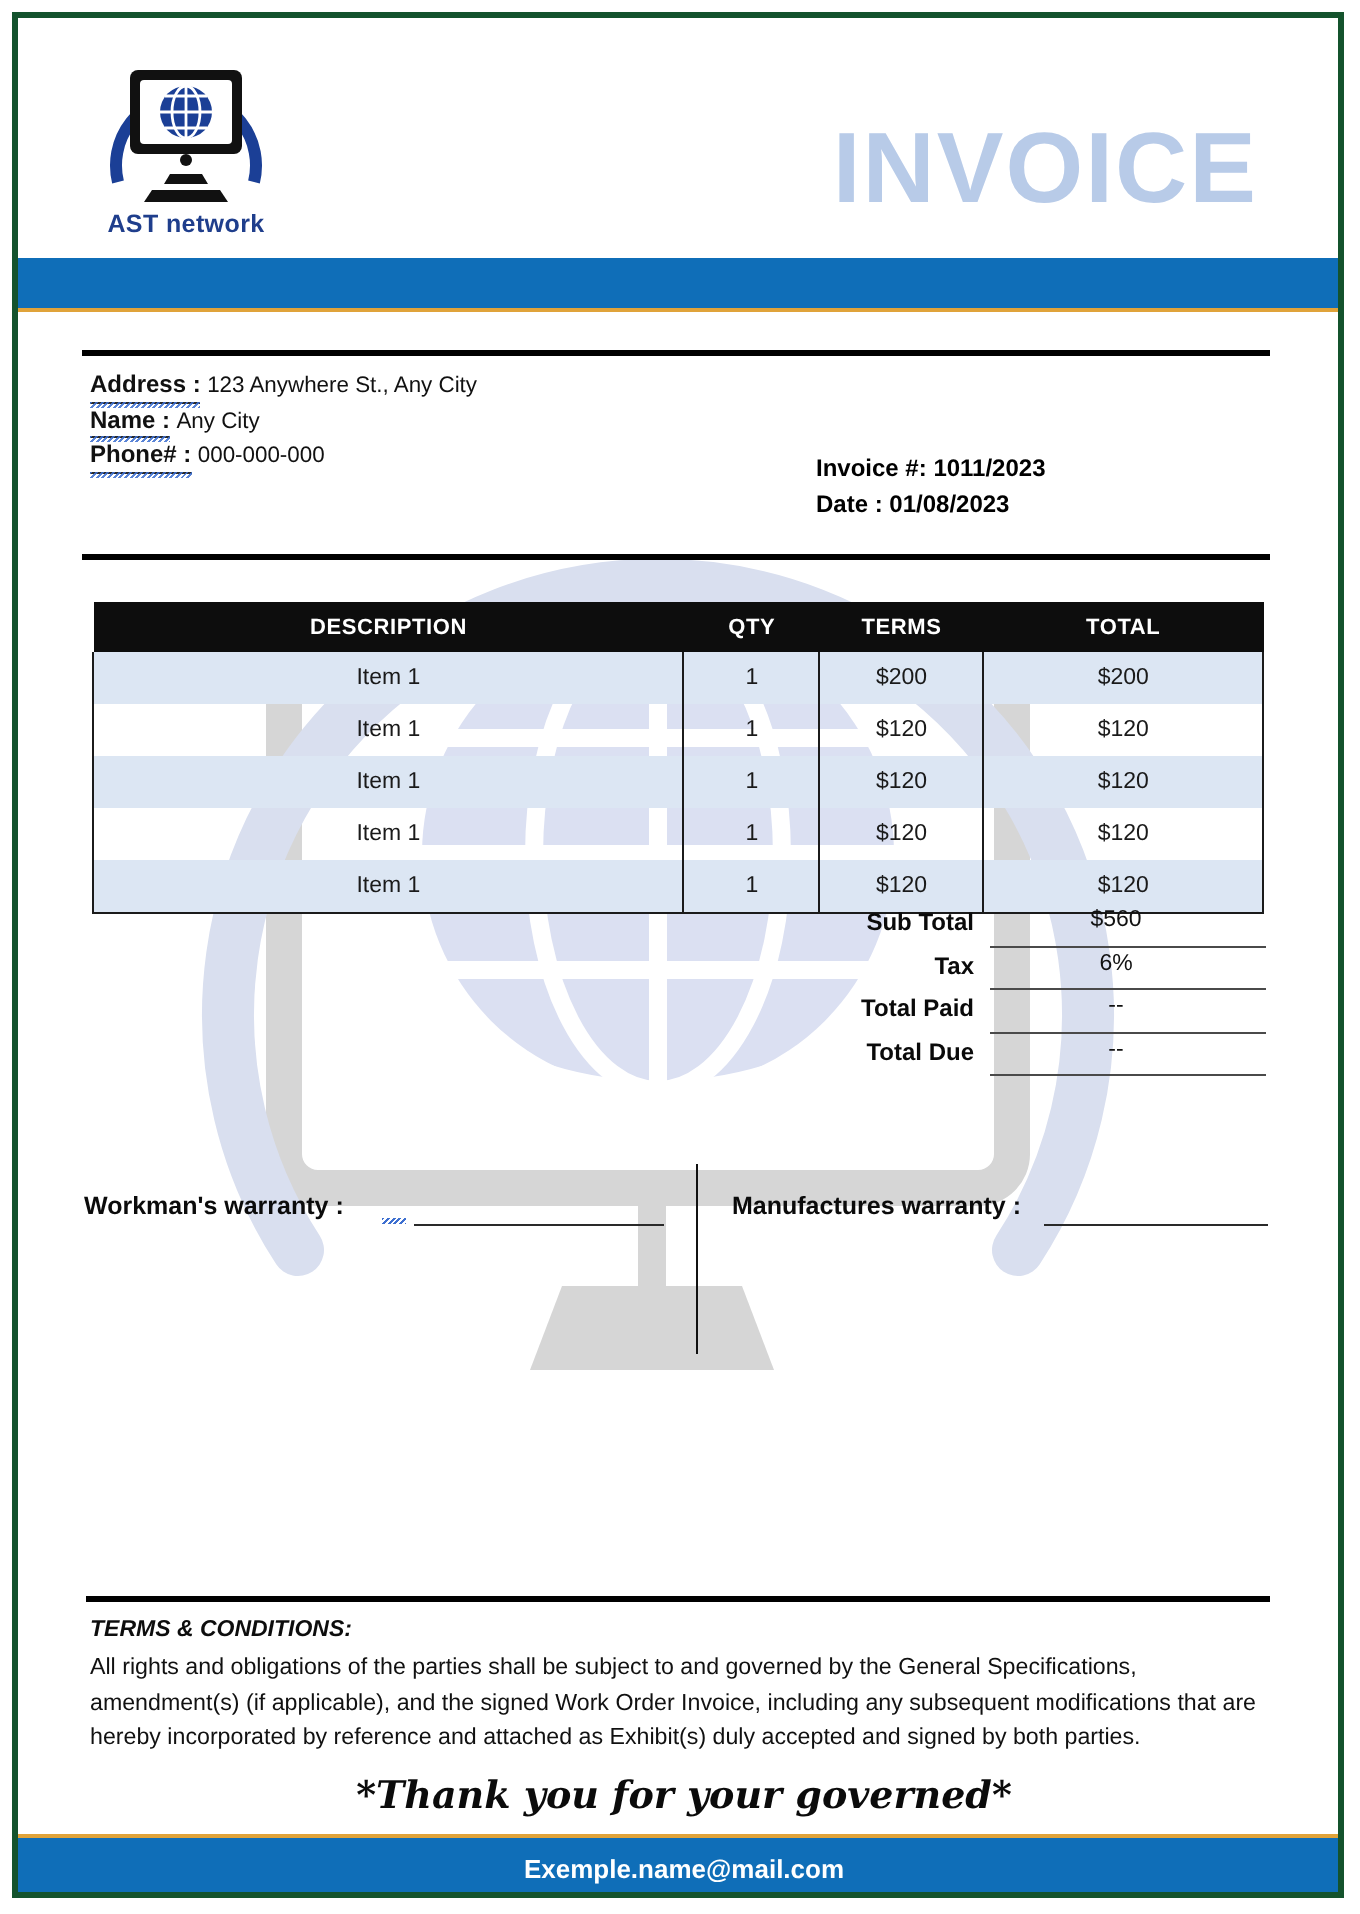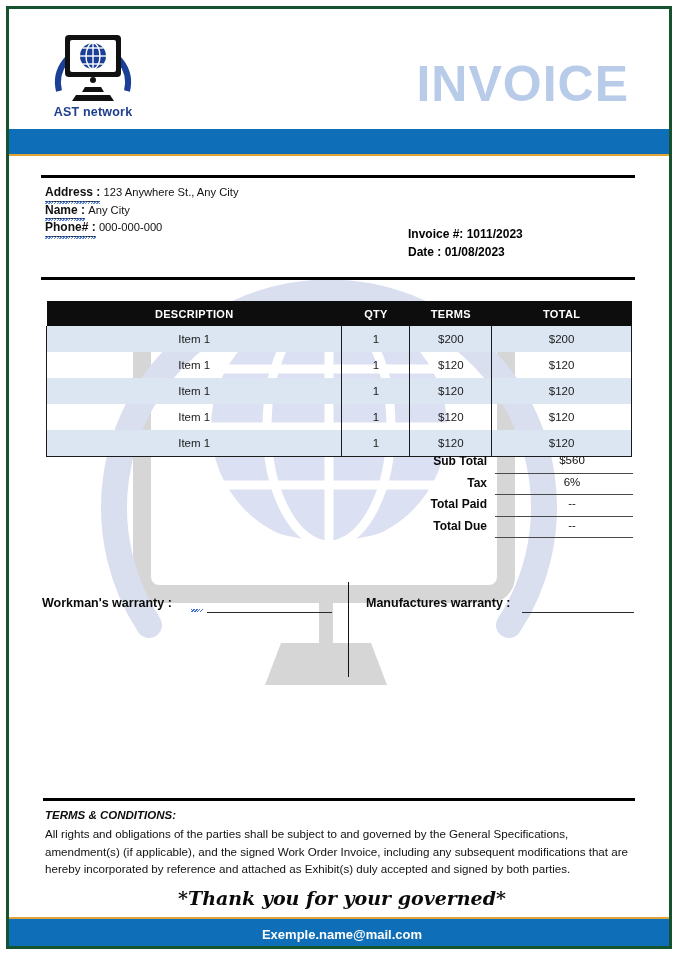--- a/index.html
+++ b/index.html
@@ -213,21 +213,21 @@
     left: 0;
     width: 148px;
     text-align: right;
     font-size: 12px;
     font-weight: 700;
     color: #0a0a0a;
     top: 2px;
   }
   .trow .tv {
     position: absolute;
-    left: 166px;
+    left: 152px;
     width: 134px;
     text-align: center;
     font-size: 11.5px;
     color: #111;
     top: 2px;
   }
   .trow .tline {
     position: absolute;
     left: 156px;
     right: 0;

